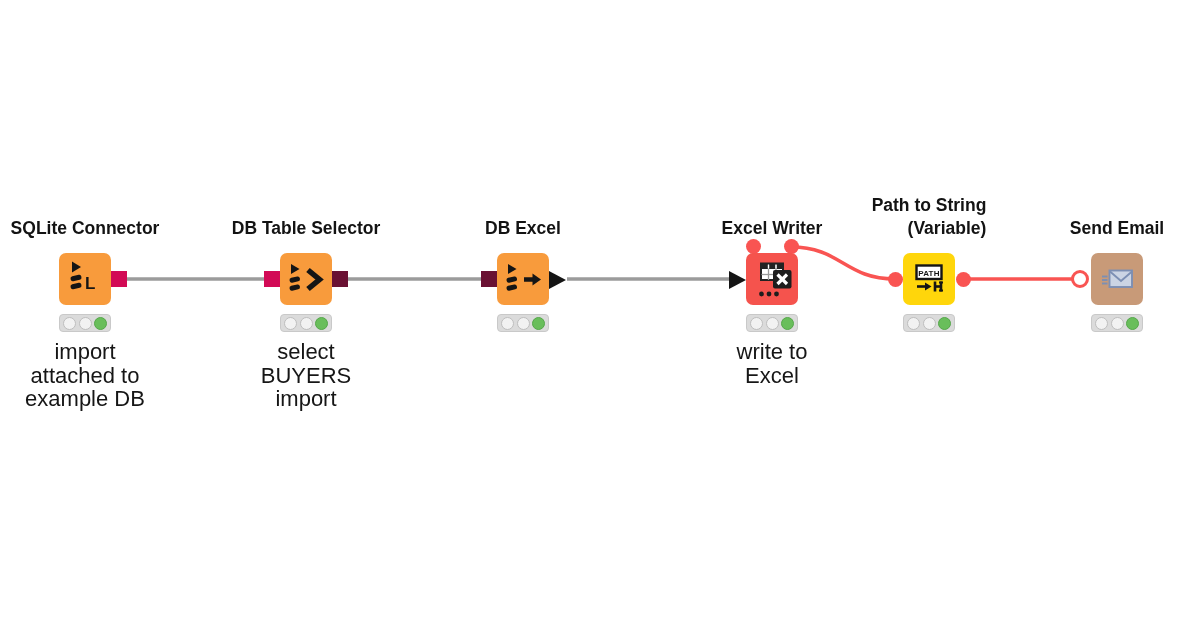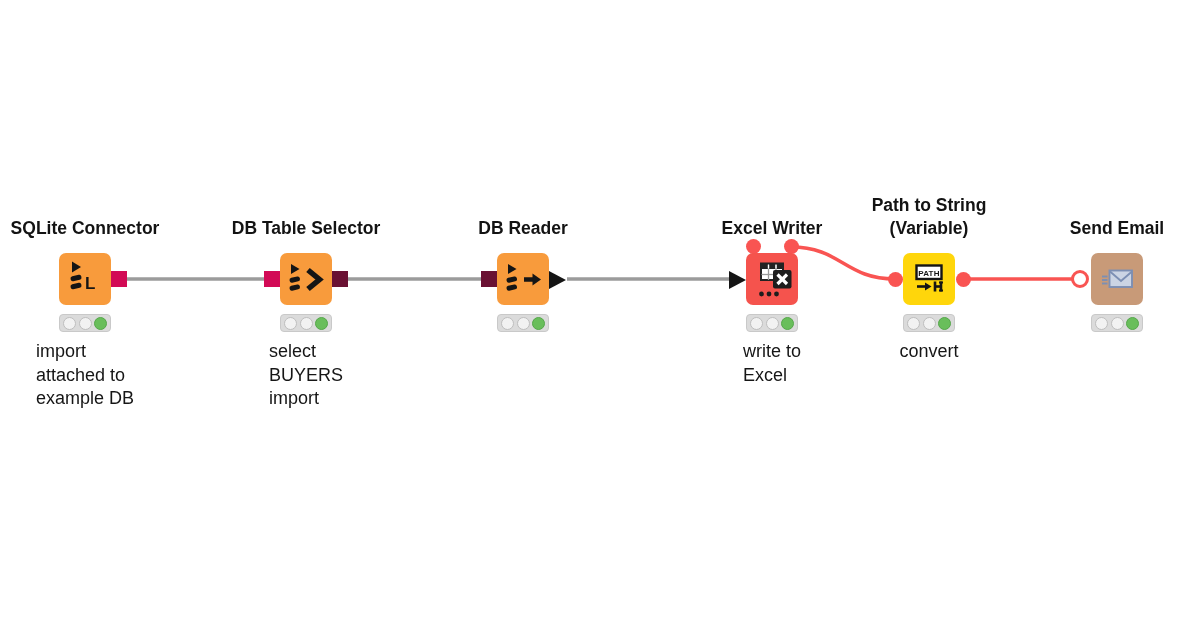--- a/index.html
+++ b/index.html
@@ -8,24 +8,24 @@
   .wires{position:absolute;left:0;top:0;z-index:1;}
   .node{position:absolute;top:253px;width:52px;height:52px;z-index:2;}
   .node-body{position:absolute;left:0;top:0;width:52px;height:52px;border-radius:7px;}
   .node-body svg{position:absolute;left:0;top:0;width:52px;height:52px;}
   .orange{background:#F89B3C;}
   .redn{background:#F5534D;}
   .yellown{background:#FFD60B;text-align:right;}
   .tann{background:#C89A78;}
   .node-title{position:absolute;bottom:65px;left:50%;transform:translateX(-50%);
               font-size:17.5px;font-weight:700;color:#131313;line-height:23px;
+              text-align:right;white-space:nowrap;}
+  .annotation{position:absolute;top:87px;left:50%;transform:translateX(-50%);
+              font-size:22px;font-weight:400;color:#161616;line-height:23.5px;
               text-align:center;white-space:nowrap;}
-  .annotation{position:absolute;top:87px;left:50%;transform:translateX(-50%);
-              font-size:18px;font-weight:400;color:#161616;line-height:23.5px;
-              white-space:nowrap;}
   .traffic{position:absolute;top:61px;left:0;width:52px;height:18px;background:#DBDBDB;
            border:1px solid #C9C9C9;box-sizing:border-box;border-radius:4px;
            display:flex;align-items:center;justify-content:center;gap:2.5px;}
   .dot{width:13px;height:13px;border-radius:50%;box-sizing:border-box;}
   .dot-off{background:#F2F2F2;border:1px solid #BEBEBE;}
   .dot-on{background:#69BE5B;border:1px solid #55A74A;}
   .port-square{position:absolute;top:18px;width:16px;height:16px;}
   .p-magenta{background:#D20A55;}
   .p-maroon{background:#6A1133;}
   .port-tri-out{position:absolute;top:17.5px;left:52px;width:0;height:0;
@@ -92,21 +92,21 @@
       <span class="dot dot-on"></span>
     </div>
     <div class="annotation">
       <div>select</div>
       <div>BUYERS</div>
       <div>import</div>
     </div>
   </div>
 
   <div class="node" style="left:497px">
-    <div class="node-title">DB Reader</div>
+    <div class="node-title">DB Excel</div>
     <div class="port-square p-maroon" style="left:-16px"></div>
     <div class="port-tri-out"></div>
     <div class="node-body orange">
       <svg viewBox="0 0 52 52">
         <path d="M11,11 L19.5,16 L11,21 Z" fill="#151515"></path>
         <rect x="9.5" y="24" width="10.5" height="5" rx="2.2" fill="#151515" transform="rotate(-12 15 26.5)"></rect>
         <rect x="9.5" y="32" width="10.5" height="5" rx="2.2" fill="#151515" transform="rotate(-12 15 34.5)"></rect>
         <line x1="27" y1="26.5" x2="37" y2="26.5" stroke="#151515" stroke-width="4.5"></line>
         <path d="M35.5,20.5 L44,26.5 L35.5,32.5 Z" fill="#151515"></path>
       </svg>
@@ -170,21 +170,20 @@
         <line x1="36" y1="29.5" x2="40" y2="29.5" stroke="#151515" stroke-width="2"></line>
         <line x1="36" y1="37.5" x2="40" y2="37.5" stroke="#151515" stroke-width="2"></line>
       </svg>
     </div>
     <div class="traffic">
       <span class="dot dot-off"></span>
       <span class="dot dot-off"></span>
       <span class="dot dot-on"></span>
     </div>
     <div class="annotation">
-      <div>convert</div>
     </div>
   </div>
 
   <div class="node" style="left:1091px">
     <div class="node-title">Send Email</div>
     <div class="port-hollow" style="left:-20px;top:17px"></div>
     <div class="node-body tann">
       <svg viewBox="0 0 52 52">
         <line x1="11" y1="23.5" x2="16.5" y2="23.5" stroke="#7C8FB4" stroke-width="1.9"></line>
         <line x1="11" y1="27" x2="16.5" y2="27" stroke="#7C8FB4" stroke-width="1.9"></line>

